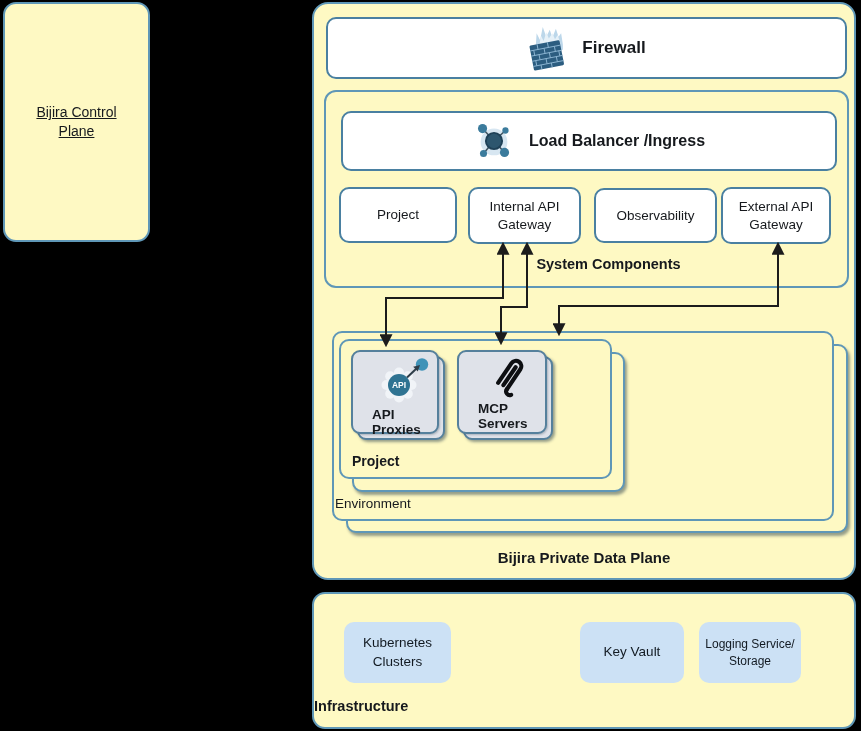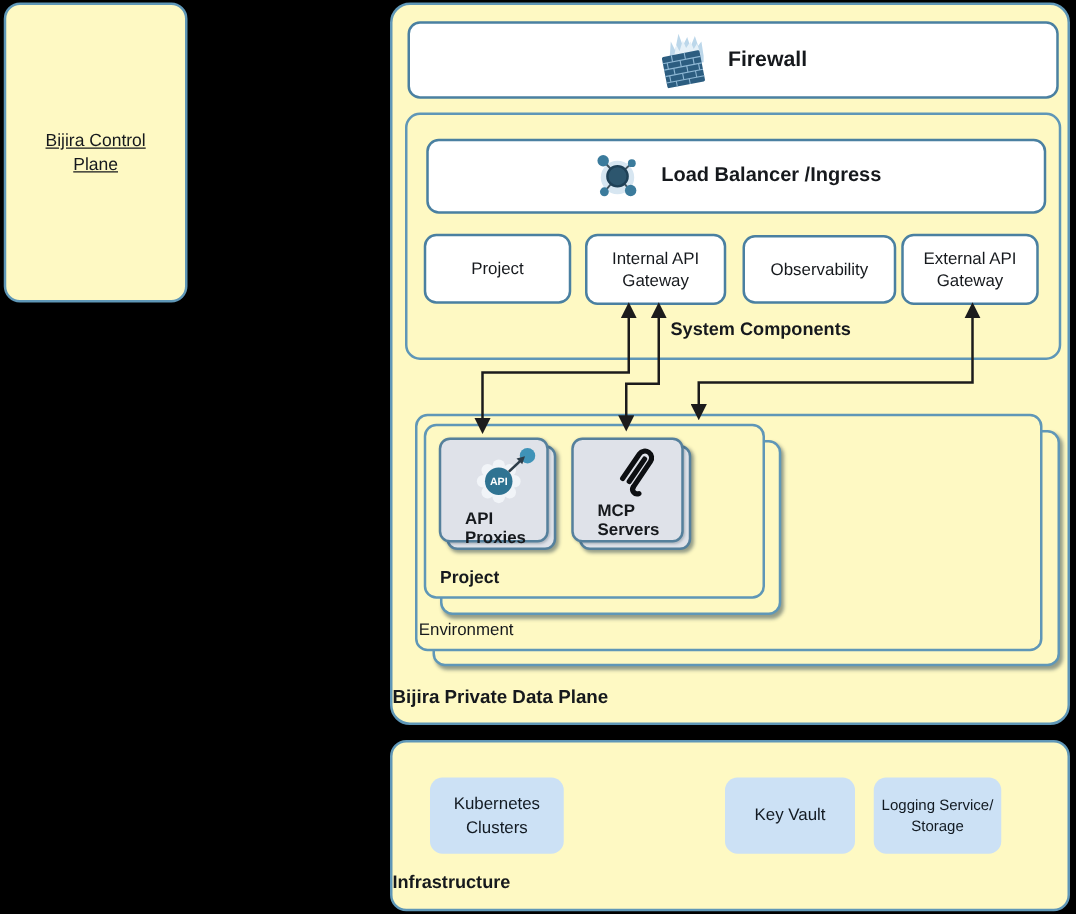--- a/index.html
+++ b/index.html
@@ -34,21 +34,21 @@
   .sys-label{left:0;right:0;top:164px;text-align:center;font-size:14.5px;font-weight:600;transform:translateX(22px);}
 
   
   .stack-dup{box-shadow:2px 3px 3px rgba(20,45,65,.45);}
   .env-dup{left:32px;top:340px;width:502px;height:189px;border-radius:10px;}
   .env-main{left:18px;top:327px;width:502px;height:190px;border-radius:10px;}
   .project-dup{left:38px;top:348px;width:273px;height:140px;border-radius:10px;}
   .project-main{left:25px;top:335px;width:273px;height:140px;border-radius:10px;}
   .env-label{left:21px;top:492px;font-size:13.5px;font-weight:500;}
   .project-label{left:38px;top:449px;font-size:14px;font-weight:700;}
-  .dp-label{left:0;right:0;top:545px;text-align:left;font-size:15px;font-weight:600;}
+  .dp-label{left:0;right:0;top:545px;text-align:center;font-size:15px;font-weight:600;}
 
   
   .card{background:#dfe2e9;border:2px solid #55809c;border-radius:9px;padding-left:19px;}
   .card-dup{box-shadow:2px 2px 3px rgba(20,45,65,.45);}
   .card-main{display:flex;flex-direction:column;align-items:center;box-shadow:1px 1px 2px rgba(20,45,65,.25);}
   .api-dup{left:43px;top:352px;width:88px;height:84px;}
   .api-main{left:37px;top:346px;width:88px;height:84px;}
   .mcp-dup{left:149px;top:352px;width:90px;height:84px;}
   .mcp-main{left:143px;top:346px;width:90px;height:84px;}
   .card-label{margin-top:auto;margin-bottom:9px;font-size:13.5px;font-weight:700;}

